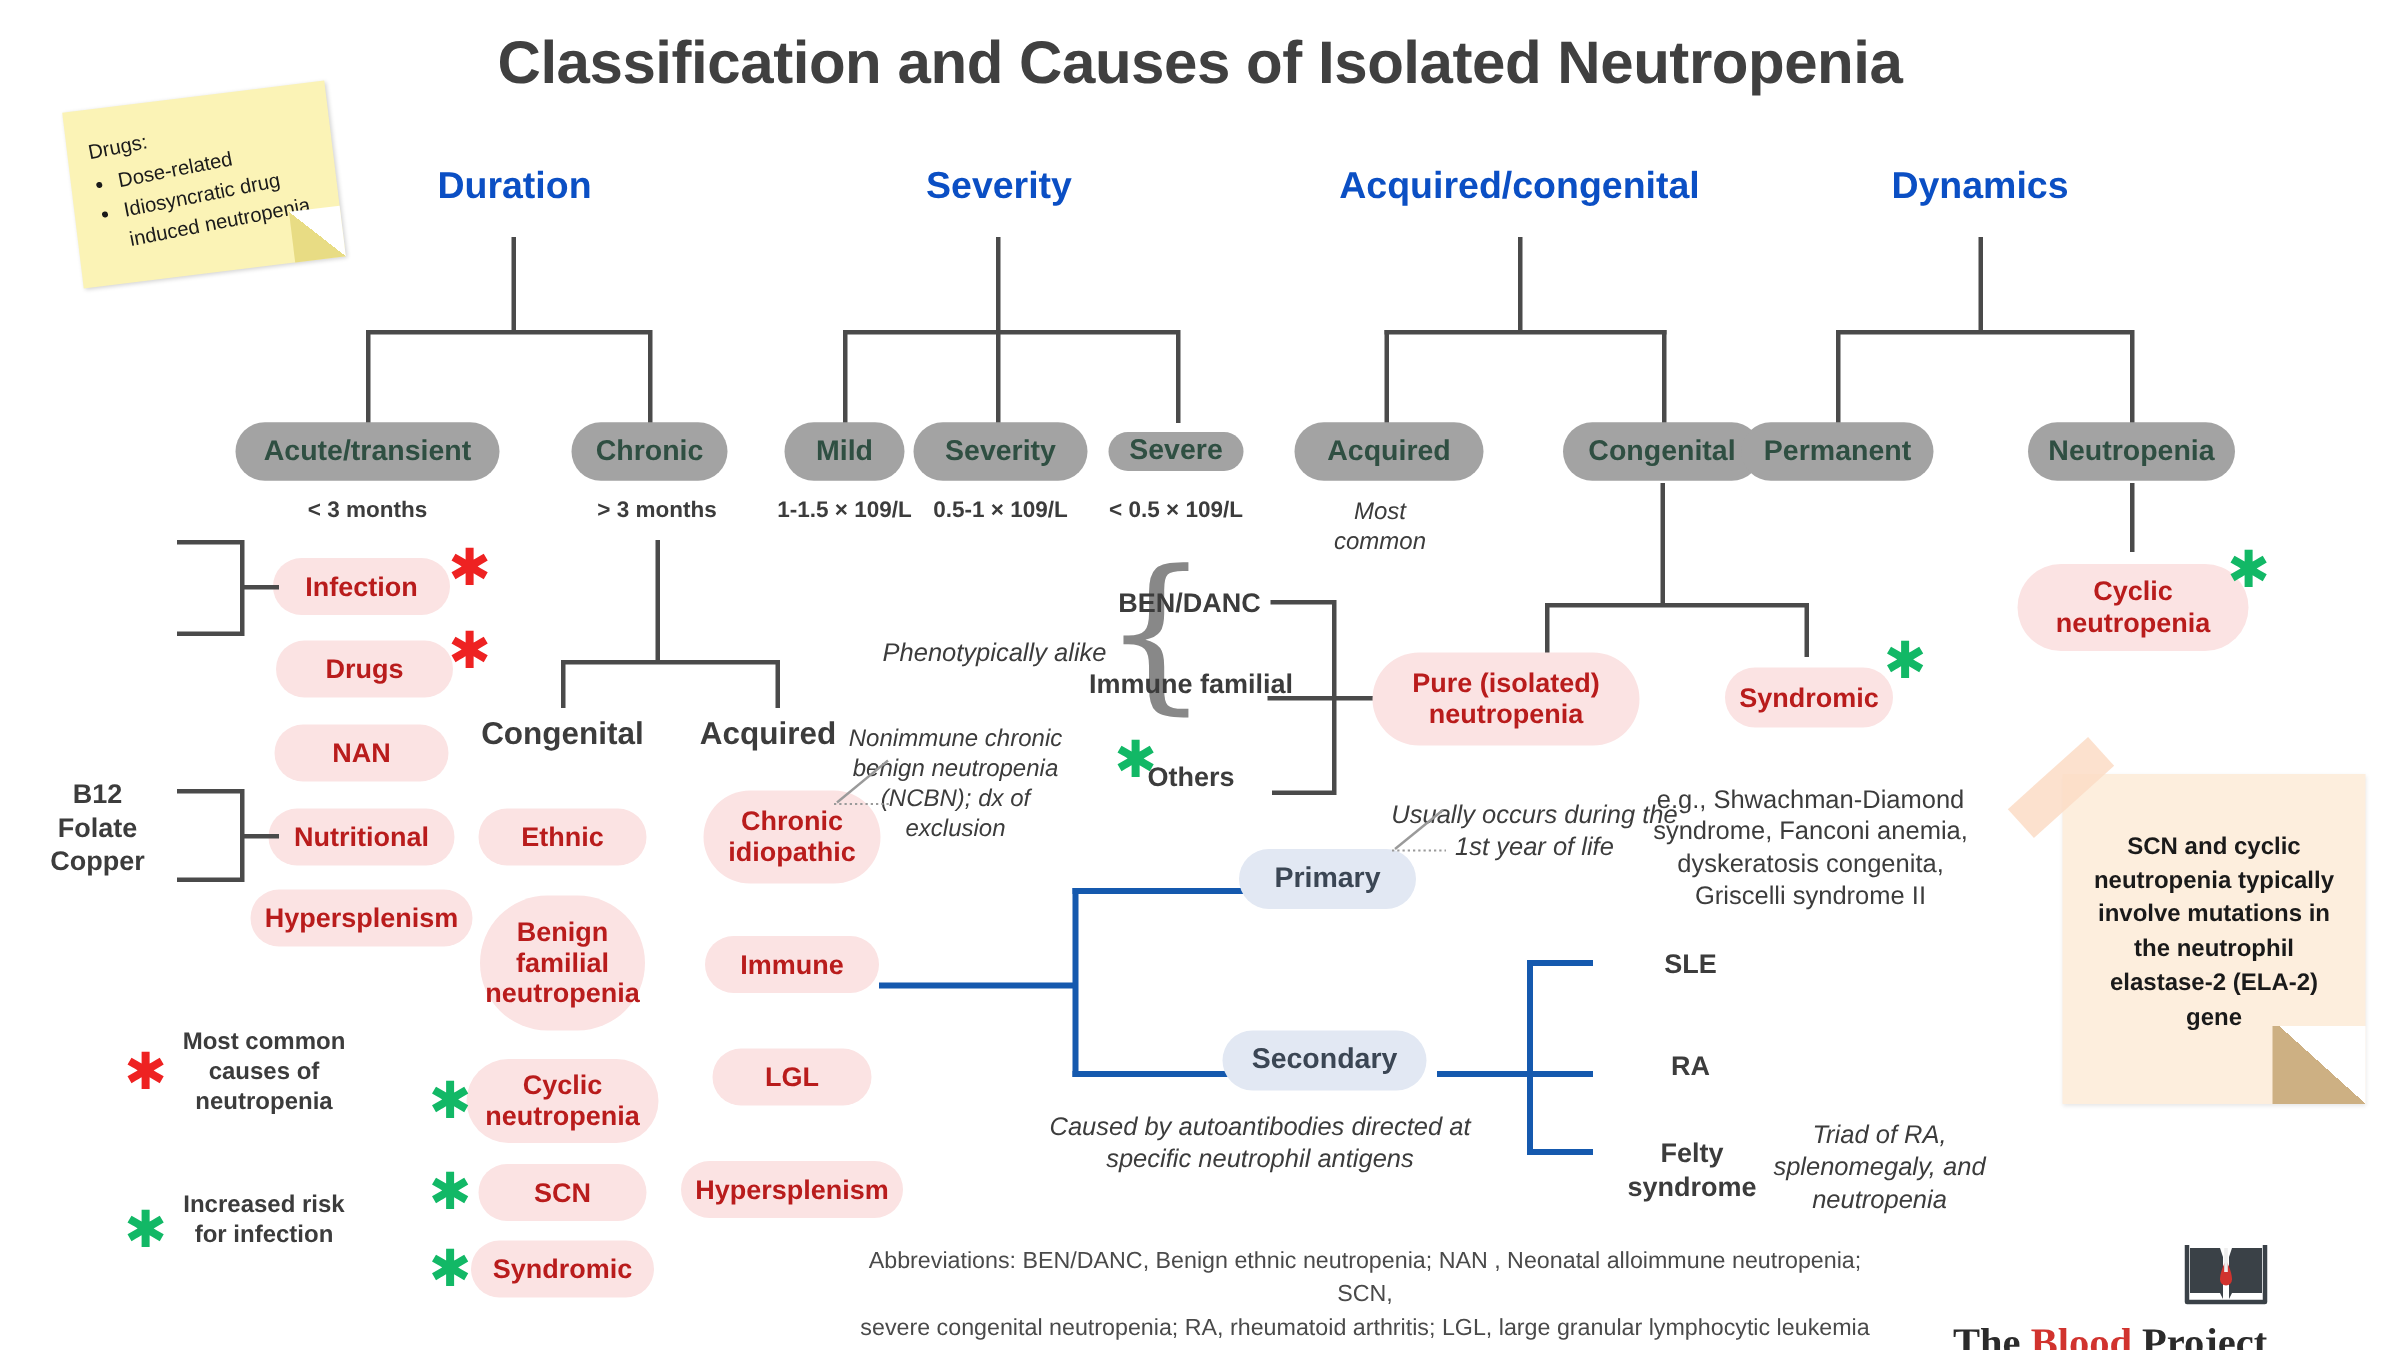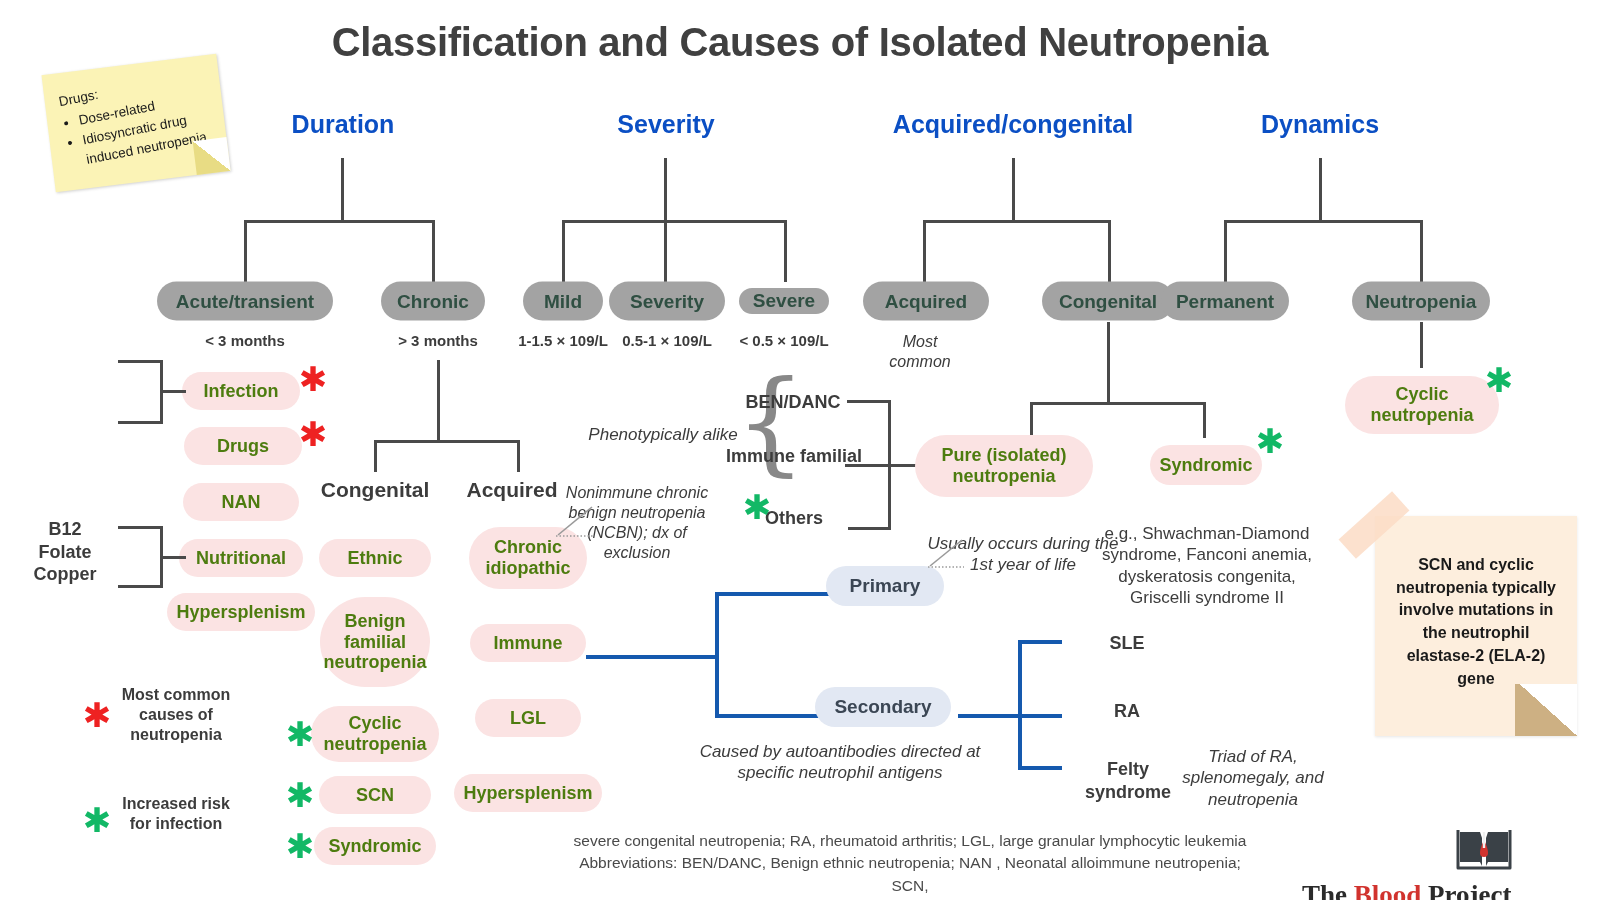--- a/index.html
+++ b/index.html
@@ -50,21 +50,21 @@
     line-height: 1.15;
     box-sizing: border-box;
   }
   .pill-green {
     background: #a3a3a3;
     color: #2f4f42;
     font-size: 19px;
   }
   .pill-pink {
     background: #fbe3e3;
-    color: #4d7c0f;
+    color: #b91c1c;
     font-size: 18px;
   }
   .pill-blue {
     background: #e2e8f3;
     color: #3b4654;
     font-size: 19px;
   }
 
   
   .lbl {
@@ -380,22 +380,22 @@
   </div>
   <div class="lbl lbl-ital-lg" style="left:1253px; top:778px; width:160px; white-space:normal;">Triad of RA, splenomegaly, and neutropenia</div>
 
   <div class="ast ast-red" style="left:97px; top:715px;">✱</div>
   <div class="lbl lbl-legend" style="left:176px; top:715px; width:126px; white-space:normal;">Most common causes of neutropenia</div>
 
   <div class="ast ast-green" style="left:97px; top:820px;">✱</div>
   <div class="lbl lbl-legend" style="left:176px; top:814px; width:126px; white-space:normal;">Increased risk for infection</div>
 
   <div class="footer" style="left:560px; top:830px; width:700px;">
+    <div>Abbreviations: BEN/DANC, Benign ethnic neutropenia; NAN , Neonatal alloimmune neutropenia; SCN,</div>
     <div>severe congenital neutropenia; RA, rheumatoid arthritis; LGL, large granular lymphocytic leukemia</div>
-    <div>Abbreviations: BEN/DANC, Benign ethnic neutropenia; NAN , Neonatal alloimmune neutropenia; SCN,</div>
   </div>
 
   <div class="logo" style="left:1302px; top:826px;">
     <svg width="56" height="46" viewBox="0 0 56 46">
       <path d="M4 6 L24 6 L26 12 L26 40 L24 36 L4 36 Z" fill="#3a4147"></path>
       <path d="M52 6 L32 6 L30 12 L30 40 L32 36 L52 36 Z" fill="#3a4147"></path>
       <path d="M2 4 L2 42 L28 42 L54 42 L54 4" fill="none" stroke="#3a4147" stroke-width="3" stroke-linejoin="round"></path>
       <path d="M28 14 C25 20, 24 24, 24 27 a4 4 0 0 0 8 0 c0 -3 -1 -7 -4 -13 Z" fill="#d1332e"></path>
       <rect x="26.8" y="6" width="2.4" height="16" fill="#efefef"></rect>
     </svg>

